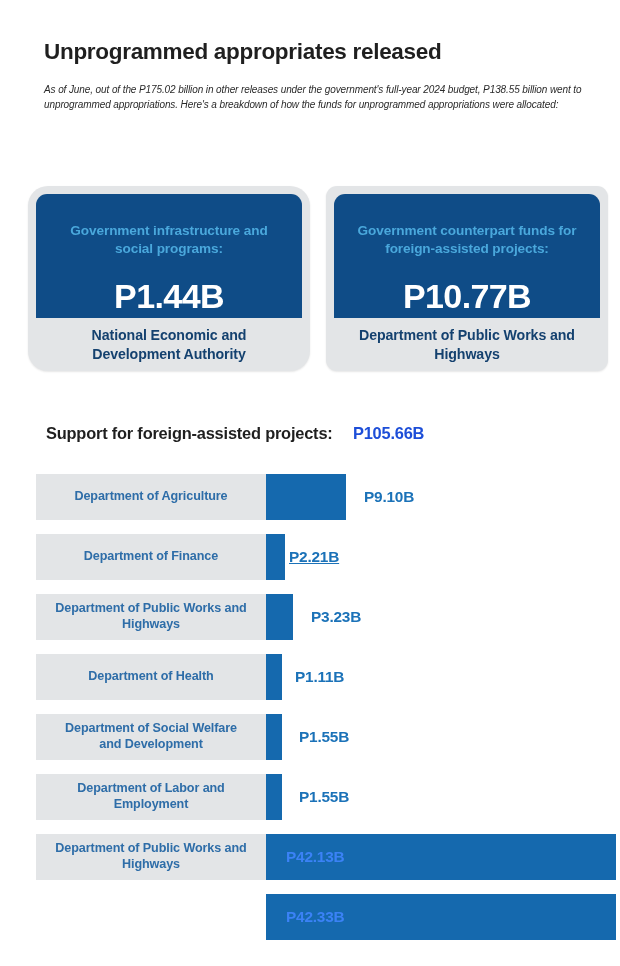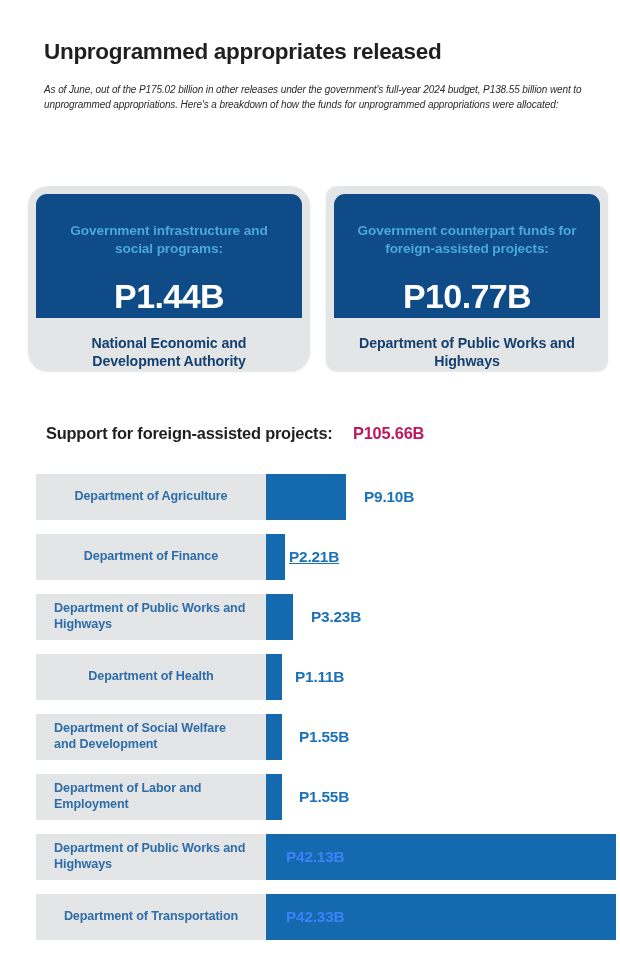--- a/index.html
+++ b/index.html
@@ -47,49 +47,49 @@
     font-size:13.6px; font-weight:bold; color:#4aa8dc;
     text-align:center; line-height:1.32; letter-spacing:-0.1px;
     max-width:260px;
   }
   .card-value {
     margin-top:4px;
     font-size:34px; font-weight:bold; color:#ffffff;
     letter-spacing:-0.6px; line-height:1.1;
   }
   .card-foot {
-    height:61px; display:flex; align-items:flex-end; justify-content:center;
+    height:61px; display:flex; align-items:flex-start; justify-content:center;
     padding:0 14px;
   }
   .card-agency {
     font-size:14.2px; font-weight:bold; color:#14416f;
     text-align:center; line-height:1.32; letter-spacing:-0.1px;
   }
 
   
   .section-head {
     position:absolute; left:22px; top:408px;
     font-size:16.4px; font-weight:bold; color:#1f1f1f;
     letter-spacing:-0.2px; white-space:nowrap;
   }
-  .section-head .amount { color:#be185d; }
+  .section-head .amount { color:#1d4ed8; }
 
   .bars { position:absolute; left:0; top:458px; width:620px; }
   .bar-row {
     position:relative; margin-bottom:14px; height:46px;
   }
   .bar-label-box {
     position:absolute; left:20px; top:0; width:230px; height:46px;
     background:#e3e5e7;
     display:flex; align-items:center; justify-content:center;
     padding:0 10px;
   }
   .bar-label {
     font-size:12.6px; font-weight:bold; color:#2e6da8;
-    line-height:1.25; letter-spacing:-0.1px;
+    text-align:center; line-height:1.25; letter-spacing:-0.1px;
   }
   .bar-fill {
     position:absolute; left:250px; top:0; height:46px;
     background:#1569ae;
   }
   .bar-value-out {
     position:absolute; top:0; height:46px;
     display:flex; align-items:center;
     font-size:15.4px; font-weight:bold; color:#1b72b8;
     letter-spacing:-0.2px; white-space:nowrap;
@@ -181,21 +181,18 @@
         <div class="bar-value-out" style="left: 275px;">P1.55B</div>
       </div>
       <div class="bar-row inside">
         <div class="bar-label-box">
           <div class="bar-label">Department of Public Works and Highways</div>
         </div>
         <div class="bar-fill" style="width: 350px;"></div>
         <div class="bar-value-in">P42.13B</div>
       </div>
       <div class="bar-row inside">
-        <div class="bar-label-box">
-          <div class="bar-label">Department of Transportation</div>
-        </div>
         <div class="bar-fill" style="width: 350px;"></div>
         <div class="bar-value-in">P42.33B</div>
       </div>
     </div>
 
 </div>
 
 </body></html>

